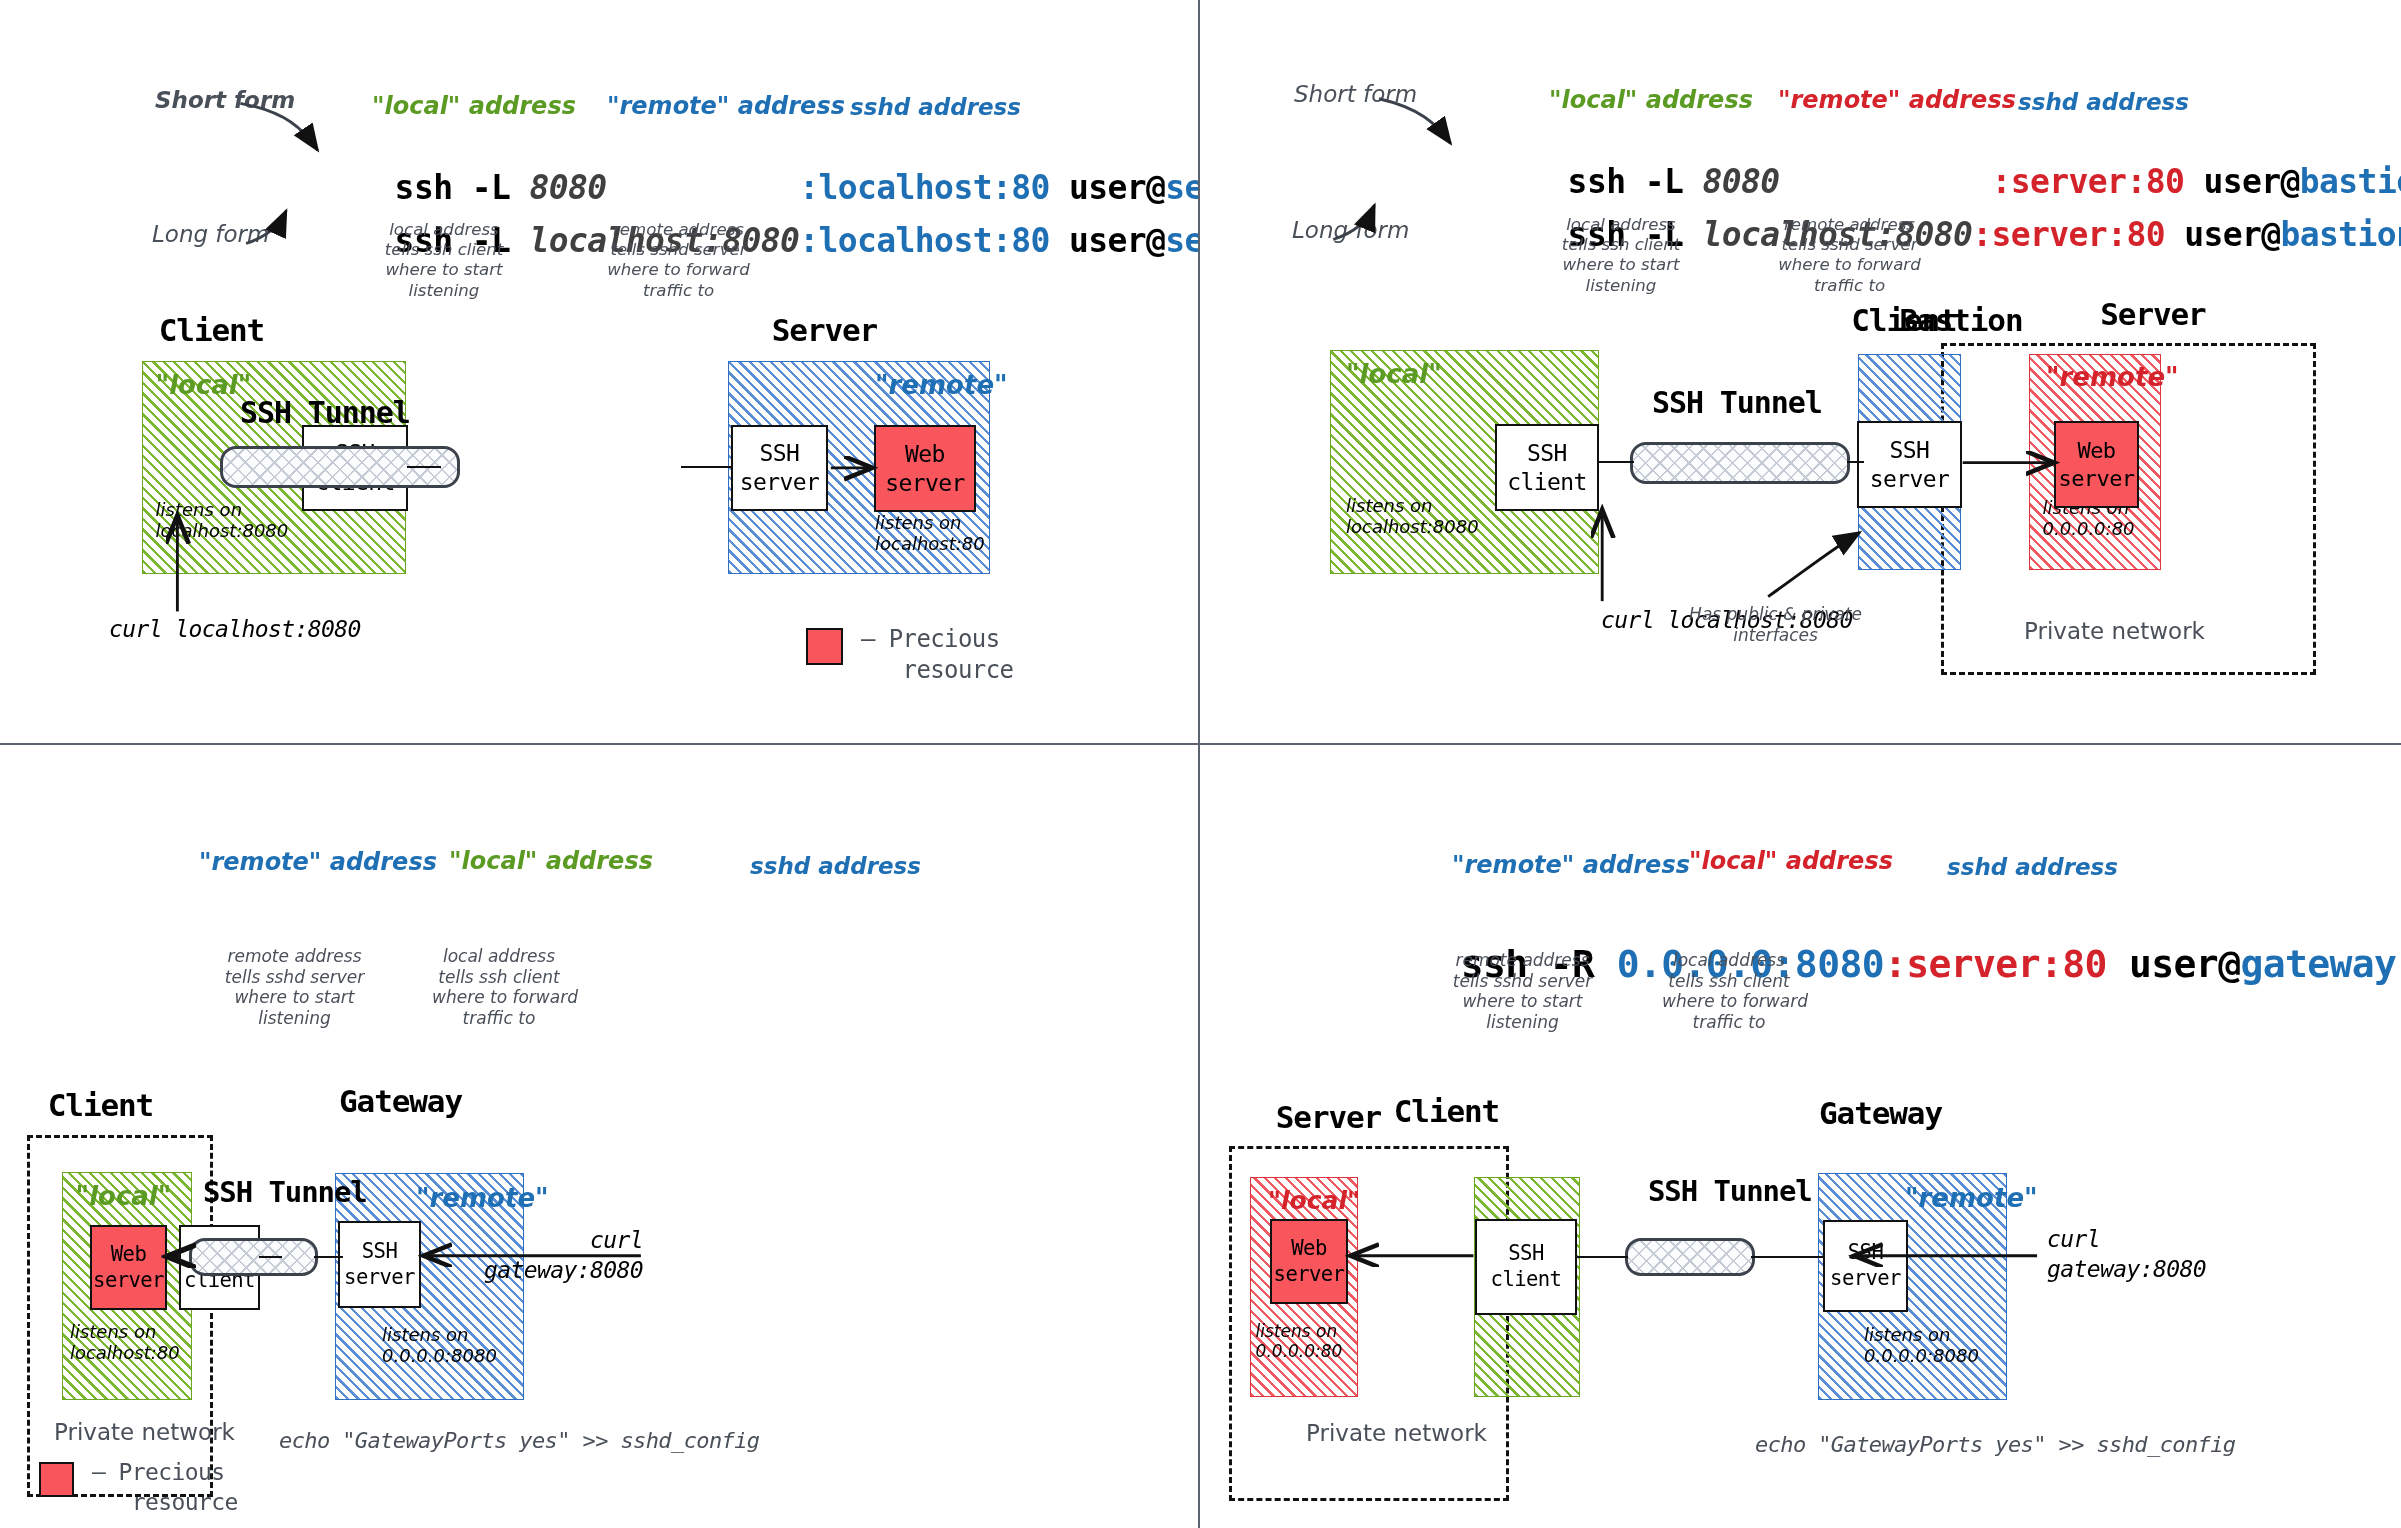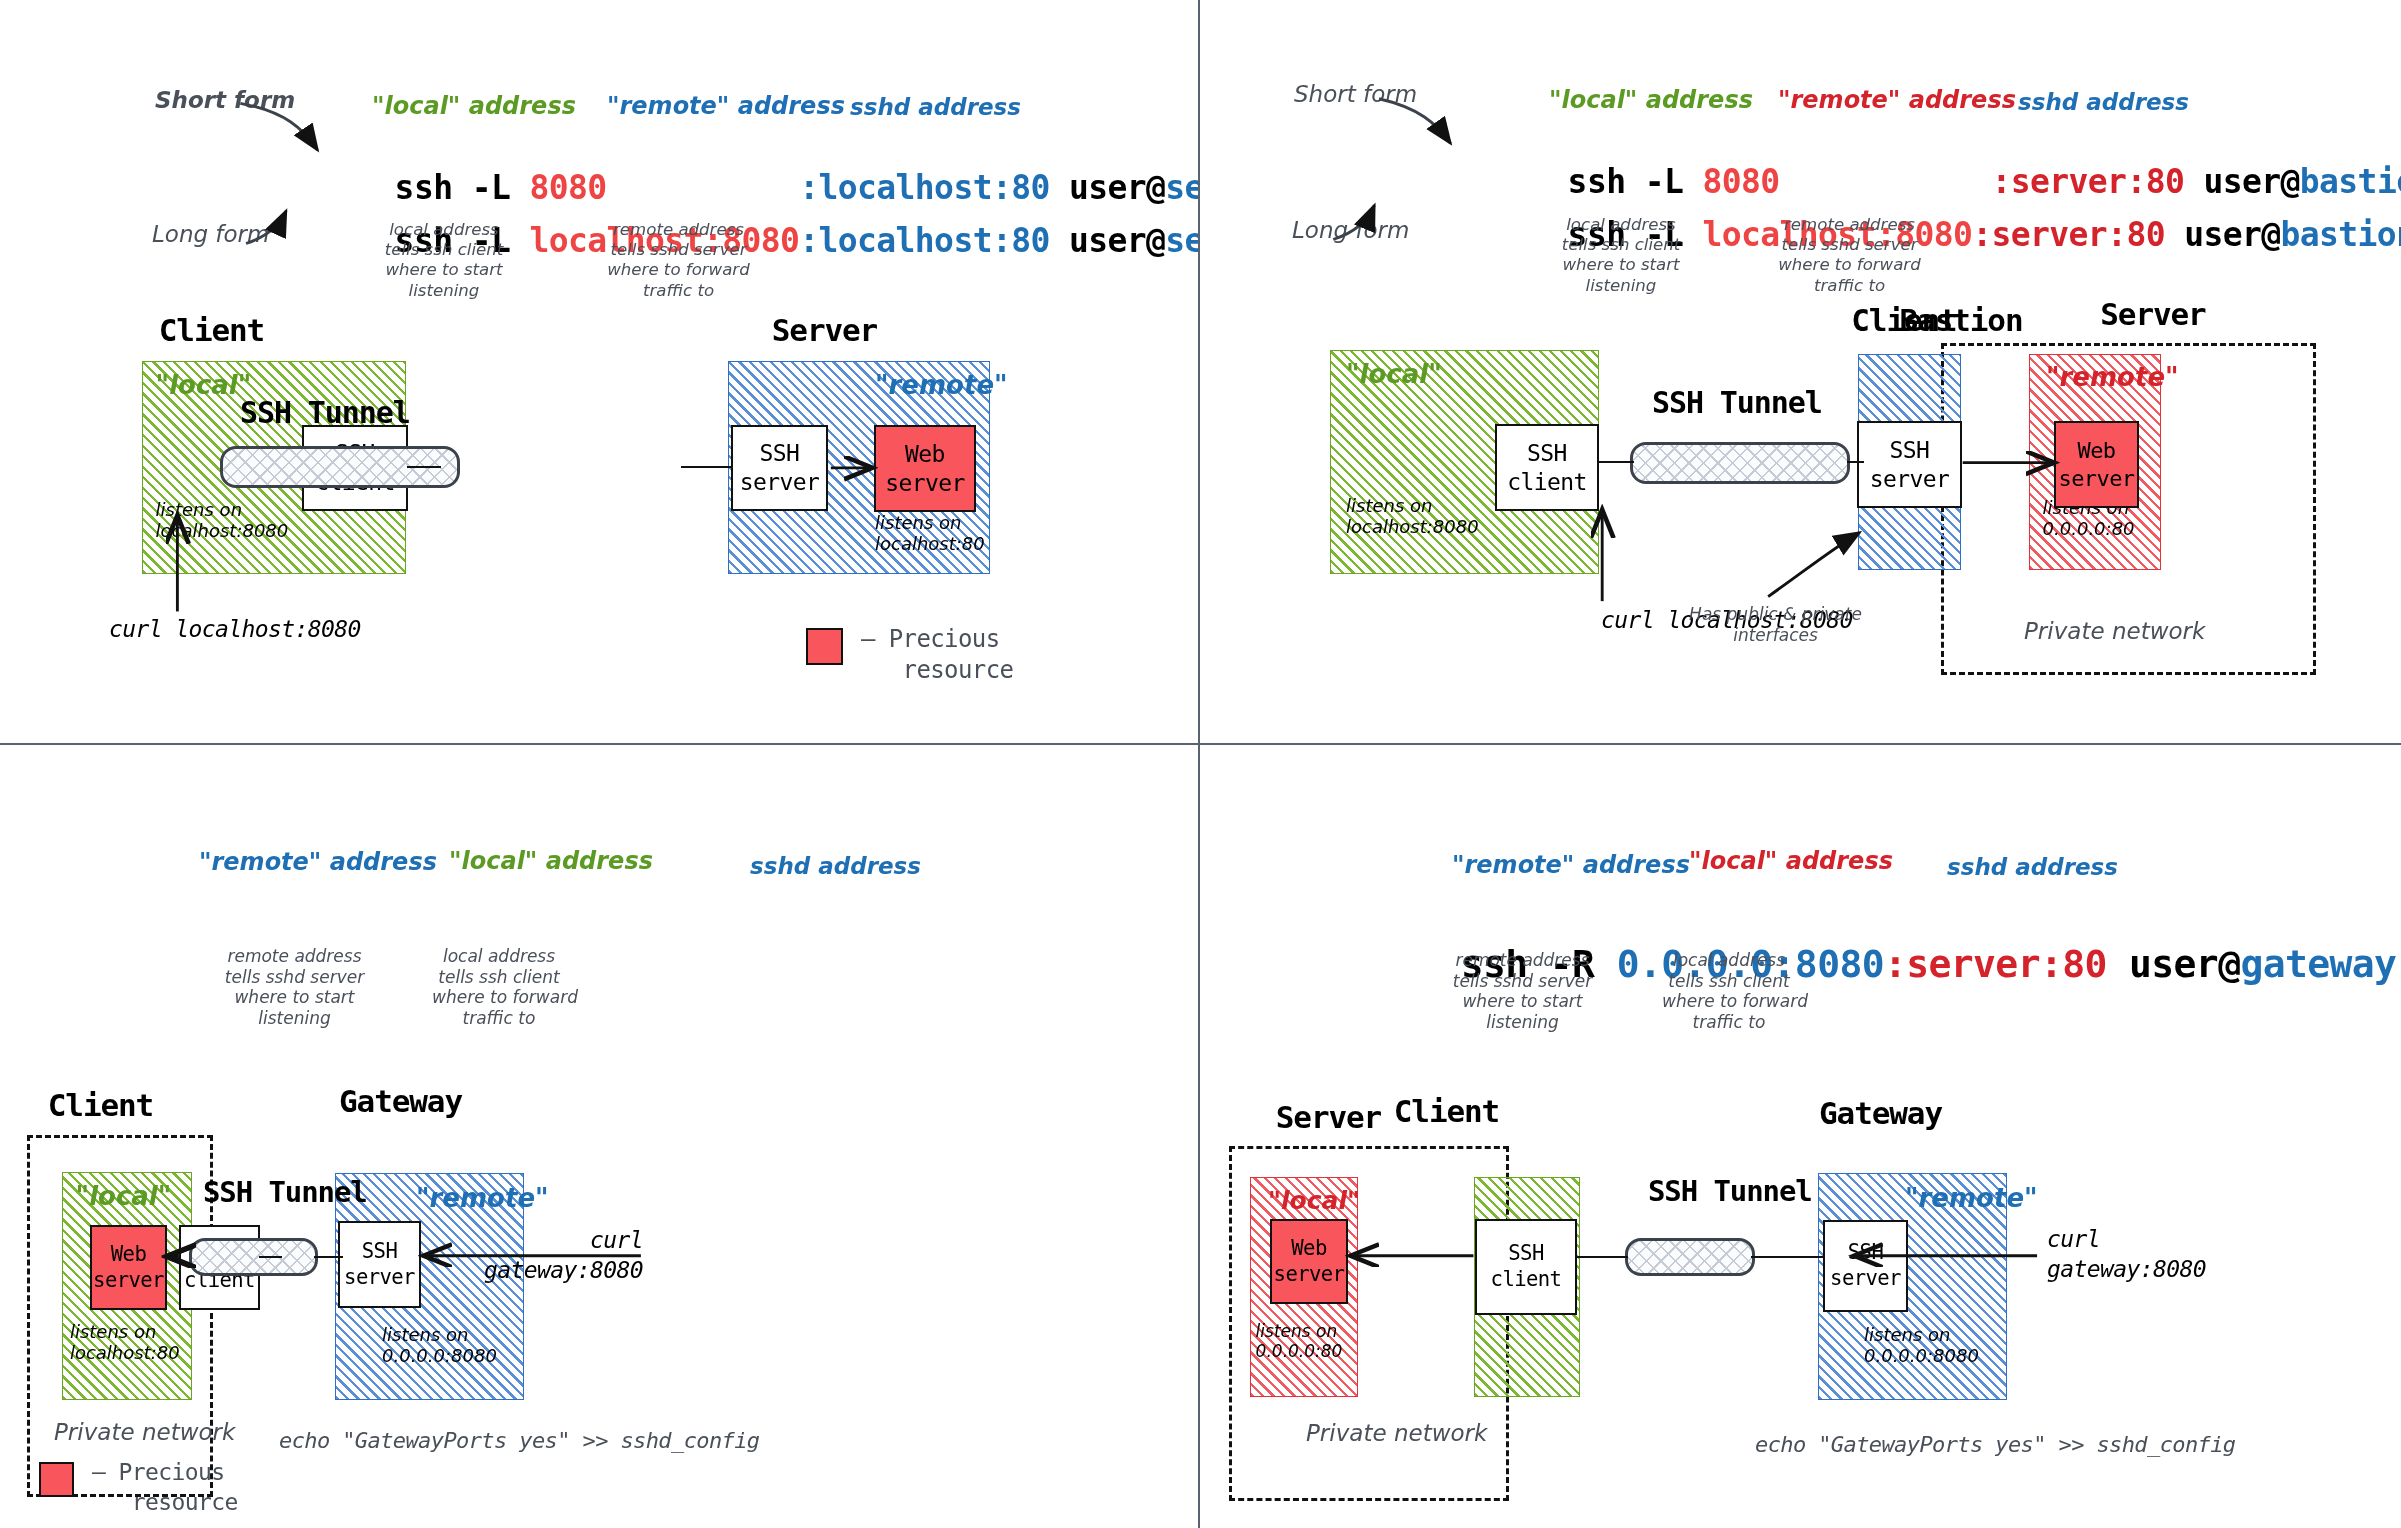--- a/index.html
+++ b/index.html
@@ -11,21 +11,21 @@
   .divider{position:absolute;background:#5b6270;}
   .div-v{width:2.3px;top:0;bottom:0;}
   .div-h{height:2.3px;left:0;right:0;}
 
   
   .abs{position:absolute;white-space:pre;}
 
   
   .cmd{font-family:"DejaVu Sans Mono","Liberation Mono",monospace;font-weight:bold;letter-spacing:-0.6px;}
   .c-black{color:#000;}
-  .c-green{color:#ef4444;}
+  .c-green{color:#404040;font-style:italic;}
   .c-blue{color:#1f6fb4;}
   .c-red{color:#d4232b;}
 
   
   .annot{font-family:"DejaVu Sans","Liberation Sans",sans-serif;color:#4a5059;font-style:italic;text-align:center;line-height:1.22;}
   .tag{font-family:"DejaVu Sans","Liberation Sans",sans-serif;font-style:italic;font-weight:bold;}
   .tag-green{color:#5b9b23;}
   .tag-blue{color:#1f6fb4;}
   .tag-red{color:#d4232b;}
 
@@ -55,21 +55,21 @@
     background-image:repeating-linear-gradient(45deg,#c6ccd6 0,#c6ccd6 1.7px,transparent 1.7px,transparent 10.3px),
                      repeating-linear-gradient(-45deg,#c6ccd6 0,#c6ccd6 1.7px,transparent 1.7px,transparent 10.3px);}
   .tunnel-label{position:absolute;font-family:"DejaVu Sans Mono","Liberation Mono",monospace;font-weight:bold;color:#000;letter-spacing:-1.1px;white-space:pre;}
 
   
   .ln{position:absolute;background:#111;}
   .lnh{height:2.3px;}
 
   
   .privnet{position:absolute;box-sizing:border-box;border:3.4px dashed #111;}
-  .privnet-label{position:absolute;font-family:"DejaVu Sans","Liberation Sans",sans-serif;font-style:italic;color:#4a5059;white-space:pre;}
+  .privnet-label{position:absolute;font-family:"DejaVu Sans","Liberation Sans",sans-serif;color:#4a5059;white-space:pre;}
 
   
   .legend-sw{position:absolute;border:2.9px solid #111;background:#f8555c;}
   .legend-tx{position:absolute;font-family:"DejaVu Sans Mono","Liberation Mono",monospace;color:#4a5059;line-height:1.3;white-space:pre;letter-spacing:-0.6px;}
 
   
   .cap{position:absolute;font-family:"DejaVu Sans Mono","Liberation Mono",monospace;color:#000;white-space:pre;letter-spacing:-0.6px;line-height:1.3;font-style:italic;}
   .cap-gray{color:#4a5059;}
 
   svg.ovl{position:absolute;left:0;top:0;width:2401px;height:1529px;pointer-events:none;}

